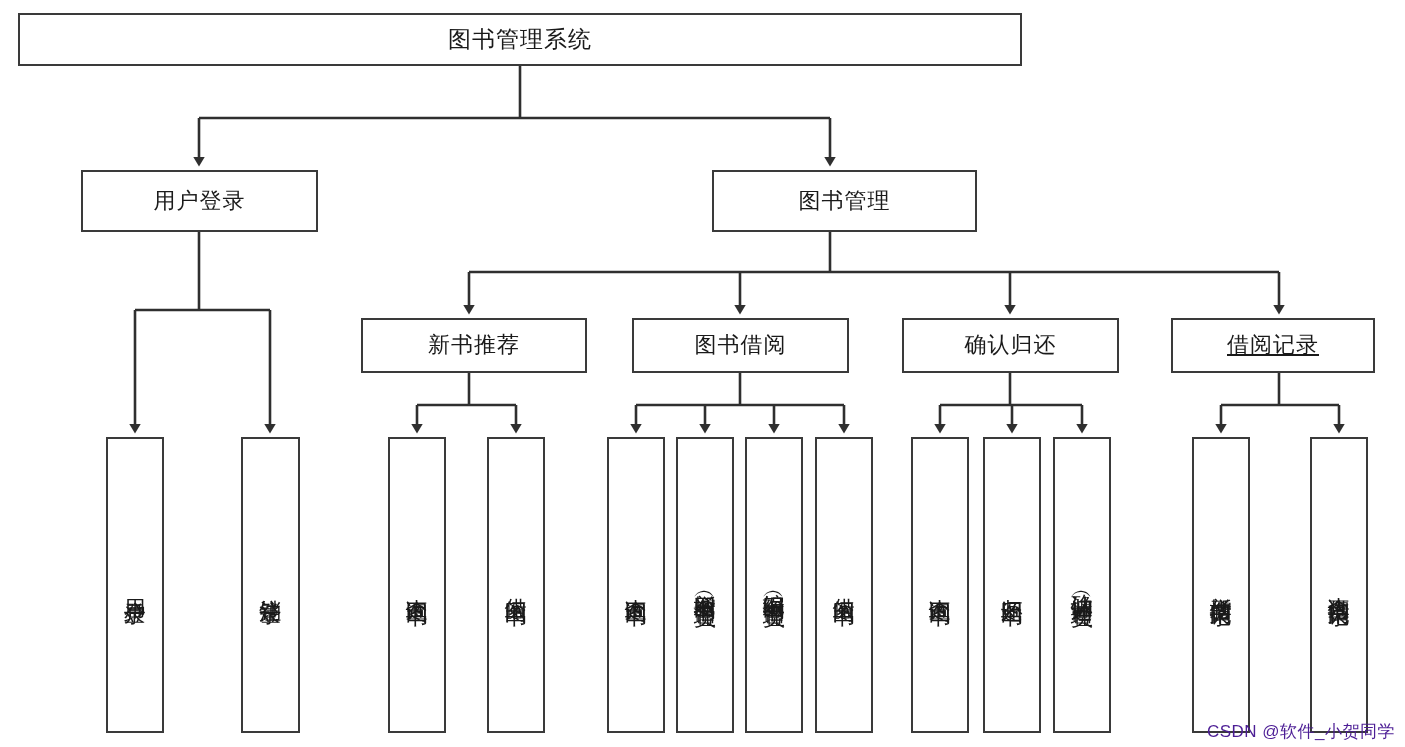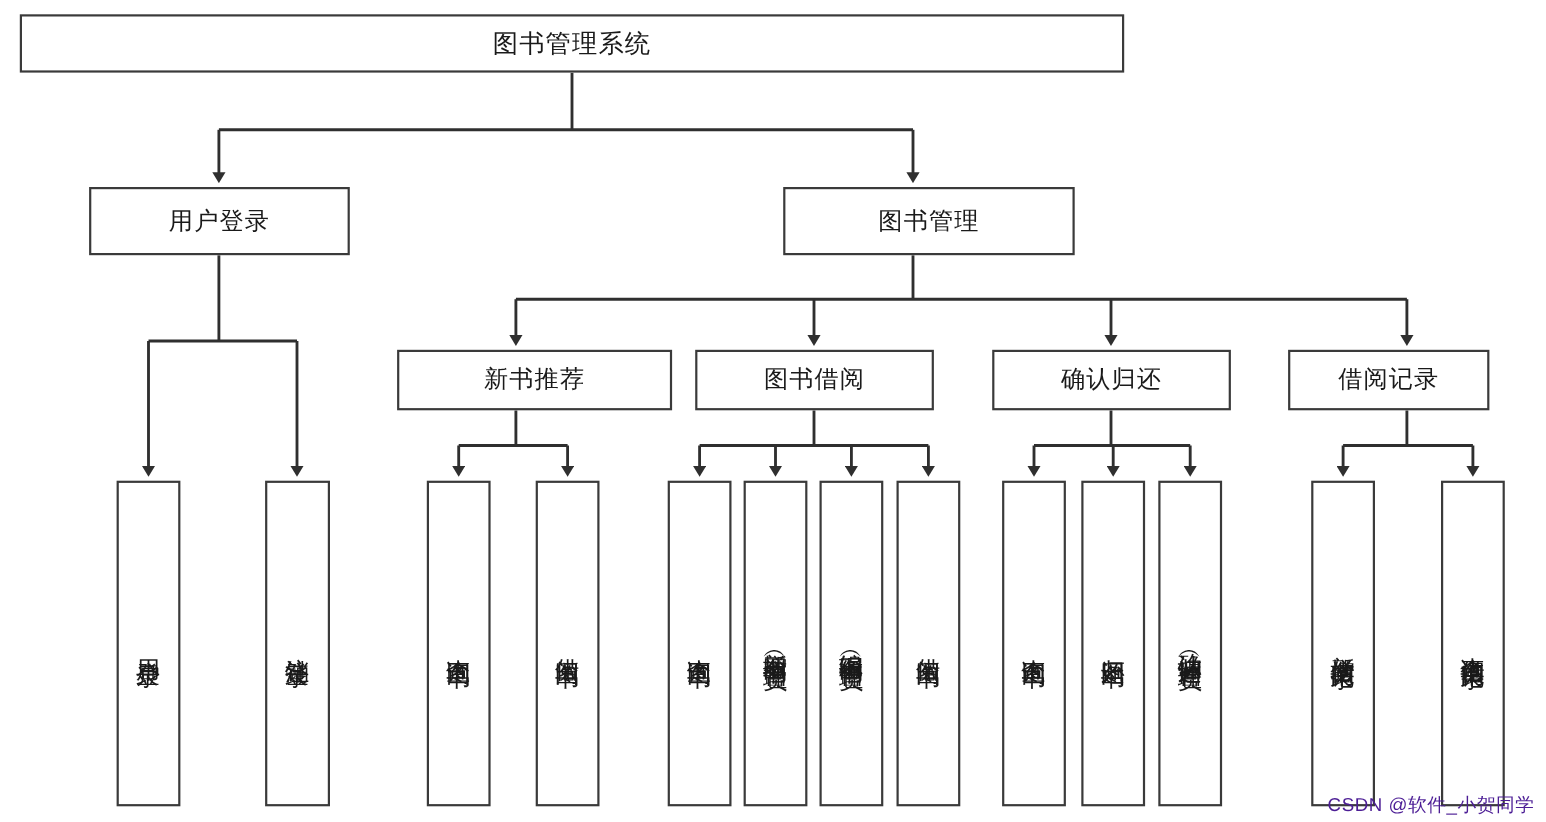--- a/index.html
+++ b/index.html
@@ -123,30 +123,30 @@
     <span>图书管理系统</span>
   </div>
 
   <div class="node horiz" id="node-l2-0" style="left: 81px; top: 170px; width: 237px; height: 62px;">
     <span>用户登录</span>
   </div>
   <div class="node horiz" id="node-l2-1" style="left: 712px; top: 170px; width: 265px; height: 62px;">
     <span>图书管理</span>
   </div>
 
-  <div class="node horiz" id="node-l3-0" style="left: 361px; top: 318px; width: 250px; height: 55px;">
+  <div class="node horiz" id="node-l3-0" style="left: 361px; top: 318px; width: 226px; height: 55px;">
     <span>新书推荐</span>
   </div>
   <div class="node horiz" id="node-l3-1" style="left: 632px; top: 318px; width: 217px; height: 55px;">
     <span>图书借阅</span>
   </div>
   <div class="node horiz" id="node-l3-2" style="left: 902px; top: 318px; width: 217px; height: 55px;">
     <span>确认归还</span>
   </div>
-  <div class="node horiz" id="node-l3-3" style="left: 1171px; top: 318px; width: 183px; height: 55px;">
+  <div class="node horiz" id="node-l3-3" style="left: 1171px; top: 318px; width: 204px; height: 55px; text-decoration: underline;">
     <span>借阅记录</span>
   </div>
 
   <div class="node vert" id="node-leaf-0" style="left: 106px; top: 437px; width: 58px; height: 296px;">
     <span class="vtext">用户登录</span>
   </div>
   <div class="node vert" id="node-leaf-1" style="left: 241px; top: 437px; width: 59px; height: 296px;">
     <span class="vtext">注销登录</span>
   </div>
   <div class="node vert" id="node-leaf-2" style="left: 388px; top: 437px; width: 58px; height: 296px;">

